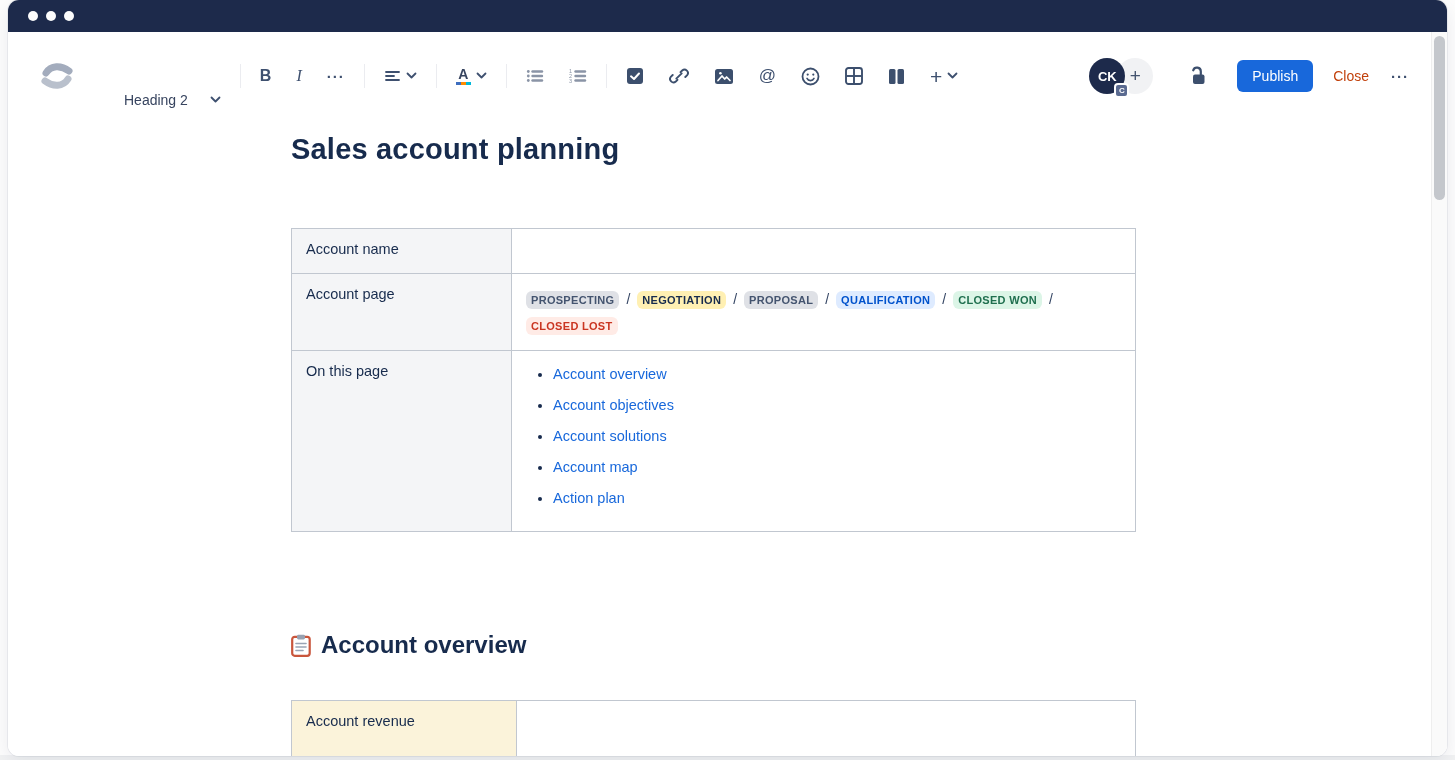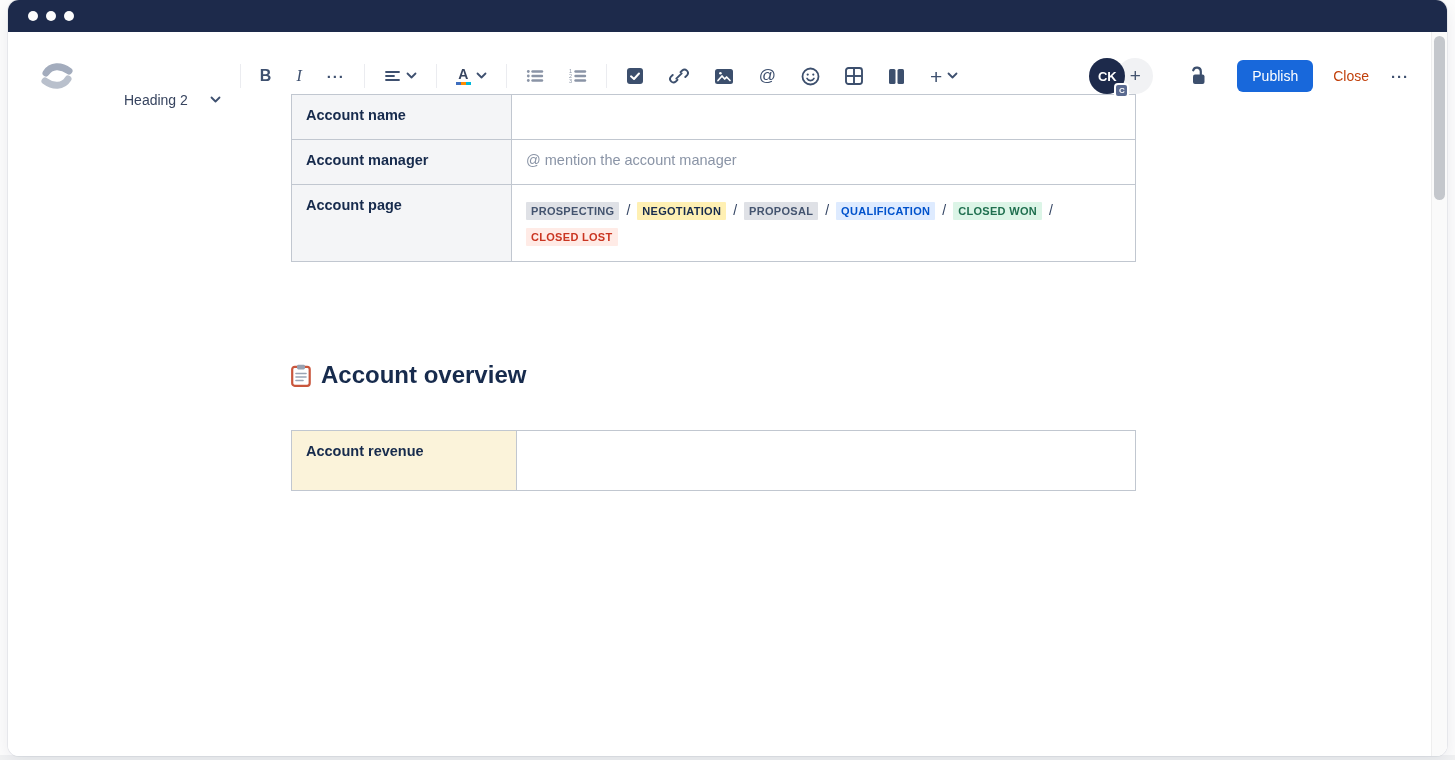--- a/index.html
+++ b/index.html
@@ -58,32 +58,32 @@
   .scroll-thumb { position:absolute; top:4px; left:2px; width:11px; height:164px;
     border-radius:6px; background:#c4c7cc; }
 
   
   .content { position:absolute; left:283px; top:0; width:845px; }
   .page-title { margin-top:101px; font-size:29px; font-weight:bold; color:#172b4d; letter-spacing:.2px; }
 
   table { border-collapse:collapse; width:845px; table-layout:fixed; }
   th, td { border:1px solid #c1c7d0; vertical-align:top; padding:12px 14px;
     font-size:14.5px; color:#172b4d; text-align:left; }
-  th { background:#f4f5f7; font-weight:bold; width:220px; }
+  th { background:#f4f5f7; font-weight:normal; width:220px; }
   .info-table { margin-top:62px; }
   .info-table tr.r1 { height:45px; }
   .info-table tr.r2 { height:45px; }
   .info-table tr.r3 { height:70px; }
   .info-table tr.r4 { height:168px; }
   .placeholder { color:#8a94a6; }
 
   
   .stages { line-height:26px; }
   .lozenge { display:inline-block; font-size:11px; font-weight:bold; letter-spacing:.3px;
-    padding:2px 5px; border-radius:1px; line-height:14px; vertical-align:middle; white-space:nowrap; }
+    padding:2px 5px; border-radius:6px; line-height:14px; vertical-align:middle; white-space:nowrap; }
   .sep { color:#344563; margin:0 7px; font-size:14px; }
 
   
   .toc { margin:1px 0 0 0; padding-left:27px; }
   .toc li { margin-bottom:10px; line-height:21px; color:#172b4d; }
   .toc a { color:#1868db; text-decoration:none; font-size:14.5px; }
 
   
   .section-heading { margin-top:99px; display:flex; align-items:center; gap:10px; }
   .section-heading .stitle { font-size:24px; font-weight:bold; color:#172b4d; }
@@ -268,37 +268,44 @@
           </svg>
         </button>
 
         <button class="publish-btn">Publish</button>
         <button class="close-btn">Close</button>
         <button class="overflow-btn">···</button>
       </div>
     </div>
 
     <div class="content">
+      <h1 class="page-title">Sales account planning</h1>
 
       <table class="info-table">
         <tbody>
             <tr class="r1">
           <th>Account name</th>
           <td></td>
         </tr>
-        <tr class="r2">
-          <th>Account manager</th>
-          <td>
-            <span class="placeholder">@ mention the account manager</span>
-          </td>
-        </tr>
         <tr class="r3">
           <th>Account page</th>
           <td>
             <div class="stages" id="stages"><span class="lozenge" style="background: rgb(223, 225, 230); color: rgb(68, 84, 111);">PROSPECTING</span><span class="sep">/</span><span class="lozenge" style="background: rgb(255, 240, 179); color: rgb(23, 43, 77);">NEGOTIATION</span><span class="sep">/</span><span class="lozenge" style="background: rgb(223, 225, 230); color: rgb(68, 84, 111);">PROPOSAL</span><span class="sep">/</span><span class="lozenge" style="background: rgb(222, 235, 255); color: rgb(0, 82, 204);">QUALIFICATION</span><span class="sep">/</span><span class="lozenge" style="background: rgb(220, 245, 231); color: rgb(31, 111, 79);">CLOSED WON</span><span class="sep">/</span><span class="lozenge" style="background: rgb(255, 235, 230); color: rgb(202, 53, 33);">CLOSED LOST</span></div>
+          </td>
+        </tr>
+        <tr class="r4">
+          <th>On this page</th>
+          <td>
+            <ul class="toc" id="toc">
+                  <li><a href="#">Account overview</a></li>
+                  <li><a href="#">Account objectives</a></li>
+                  <li><a href="#">Account solutions</a></li>
+                  <li><a href="#">Account map</a></li>
+                  <li><a href="#">Action plan</a></li>
+                </ul>
           </td>
         </tr>
       </tbody>
         </table>
 
       <h2 class="section-heading">
         <span>
           <svg width="20" height="23" viewBox="0 0 20 23">
             <rect x="1.2" y="2.8" width="17.5" height="19" rx="2.5" fill="#fff" stroke="#c9563c" stroke-width="2.2"></rect>
             <rect x="6" y="0.8" width="8" height="4.6" rx="1.4" fill="#97a1b1"></rect>

